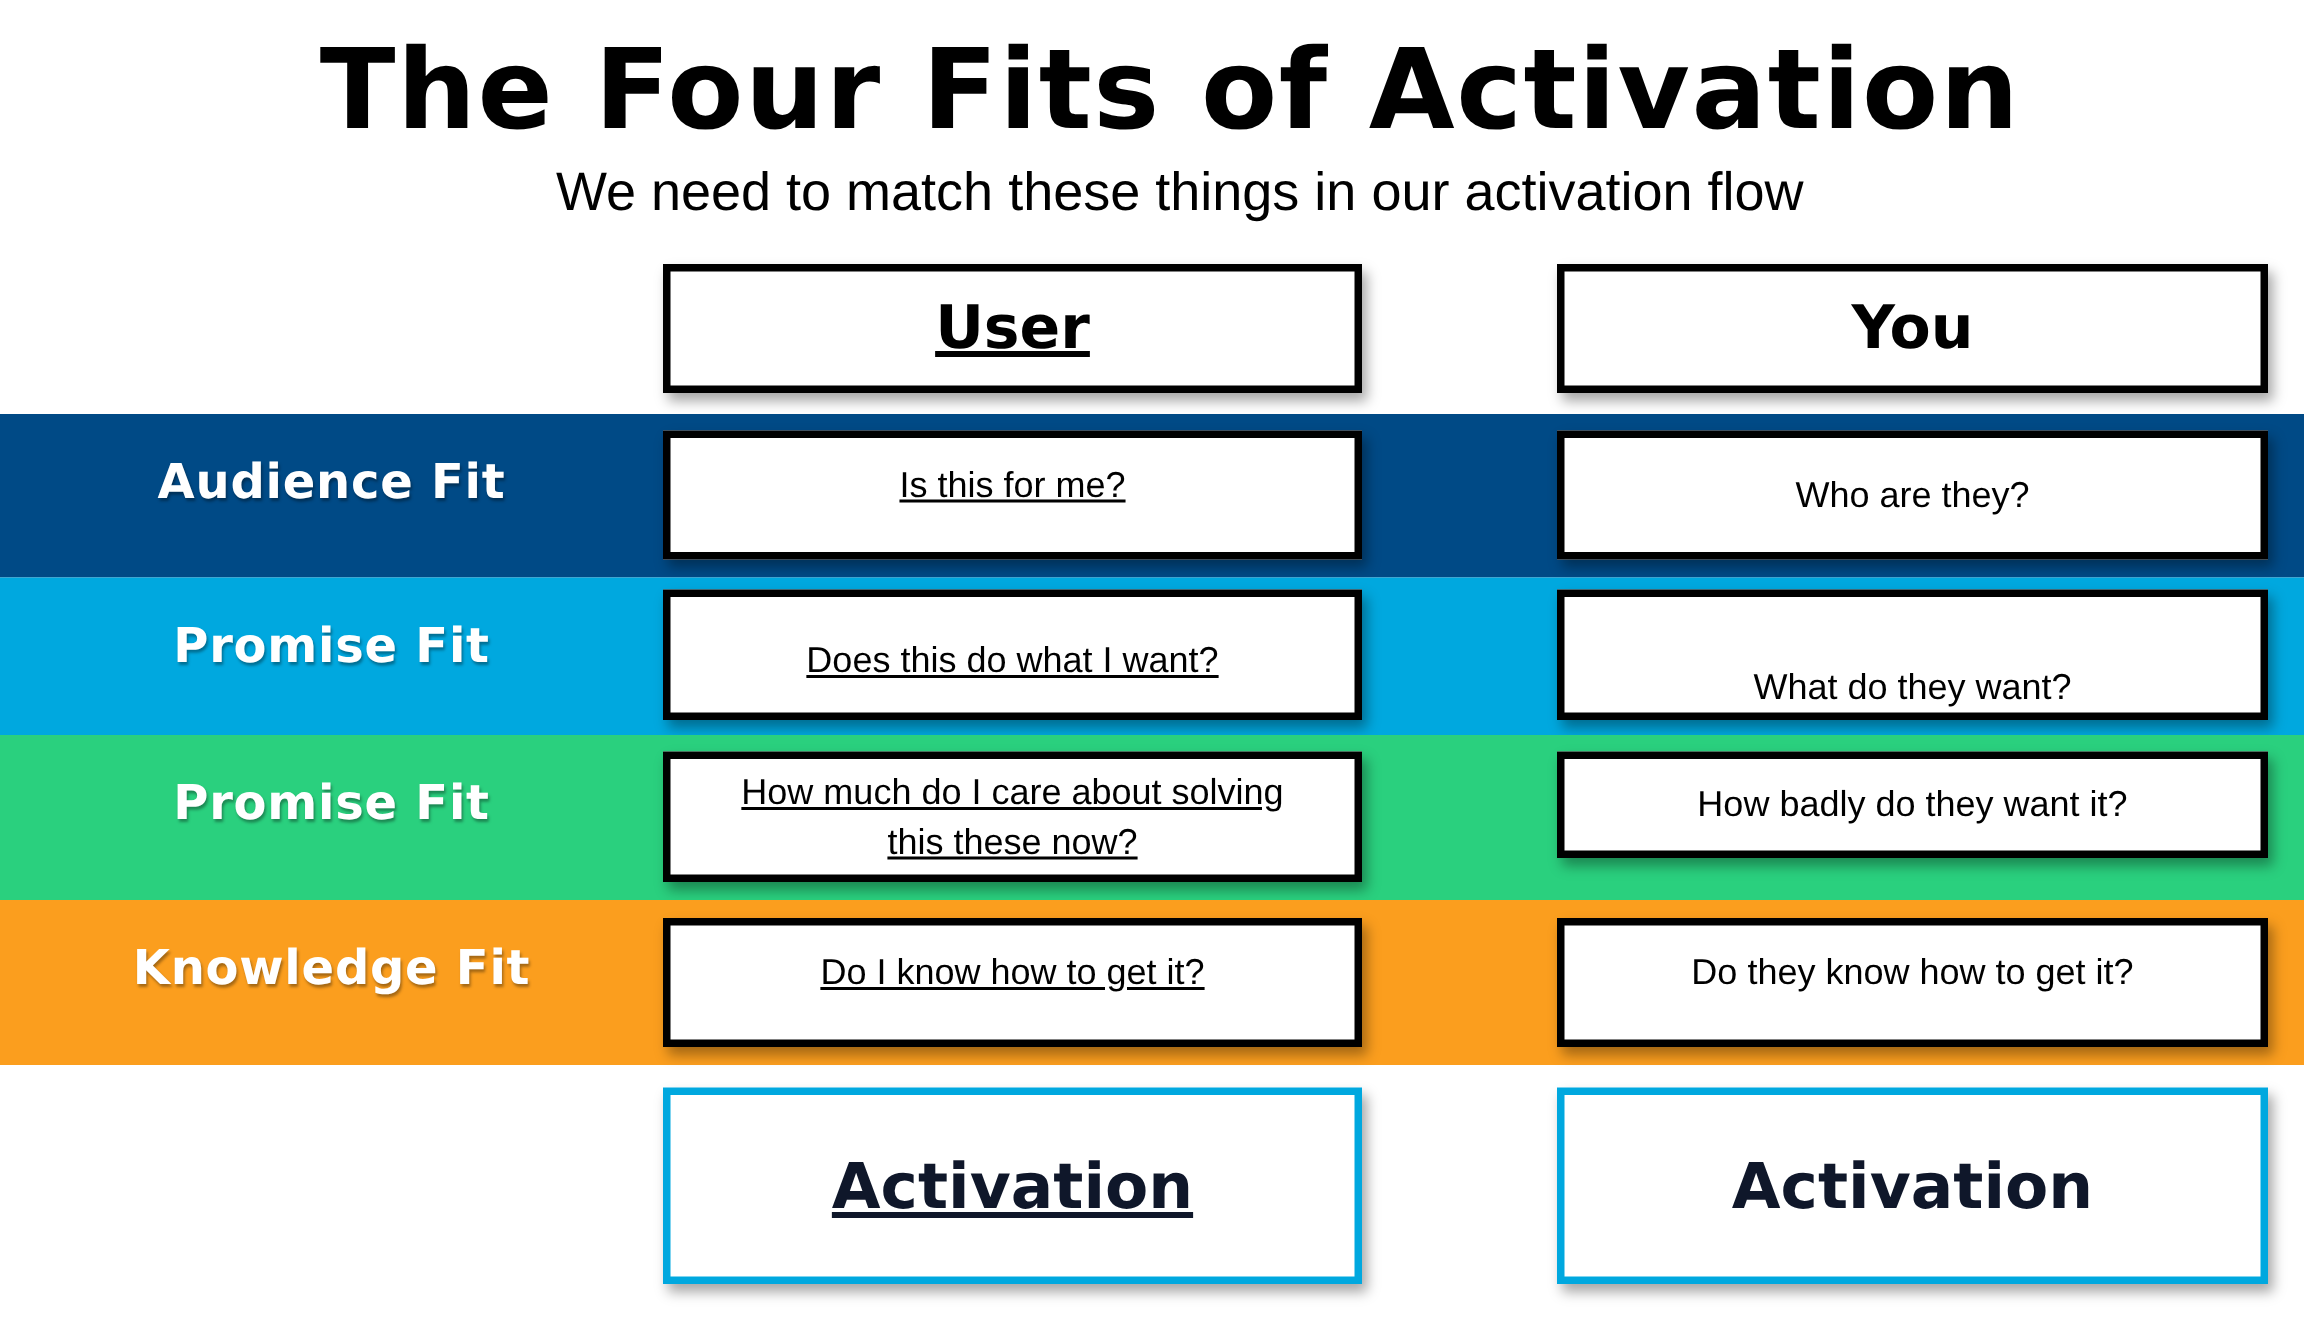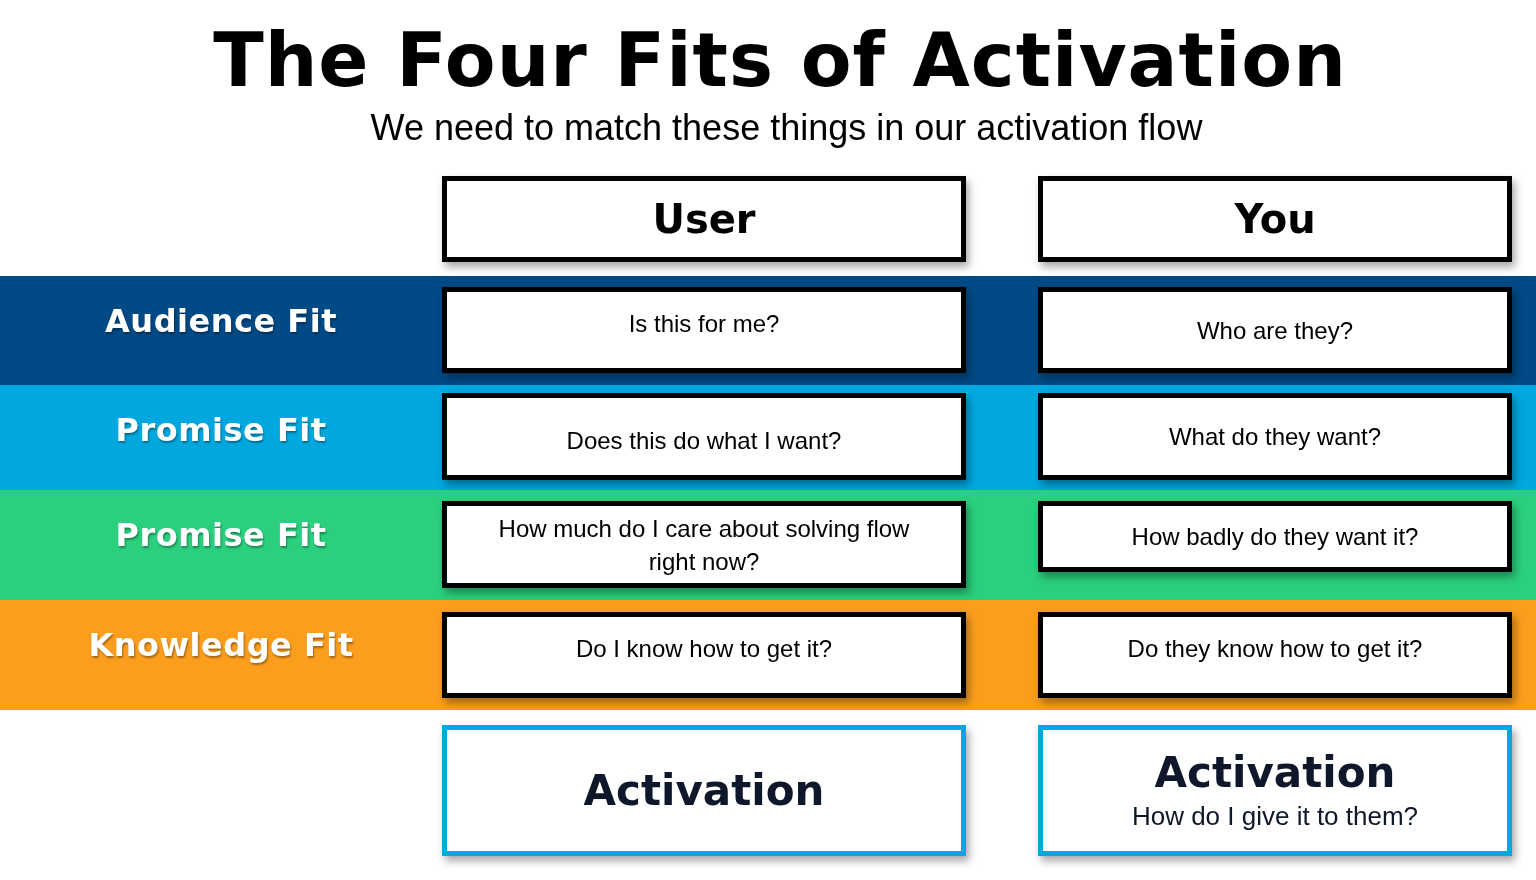--- a/index.html
+++ b/index.html
@@ -22,21 +22,21 @@
     color: #fff; font-weight: bold; font-size: 32px; letter-spacing: 0.5px;
     text-shadow: 1px 2px 2px rgba(0,0,0,0.35);
   }
 
   .box {
     position: absolute; background: #fff; border: 5px solid #000;
     display: flex; align-items: center; justify-content: center; text-align: center;
     box-shadow: 3px 5px 8px rgba(0,0,0,0.35);
     font-family: "Liberation Sans", sans-serif; font-size: 24px; line-height: 33px;
   }
-  .col-left { left: 442px; width: 524px; }
+  .col-left { left: 442px; width: 466px; text-decoration: underline; }
   .col-right { left: 1038px; width: 474px; }
 
   .header-box { top: 176px; height: 86px; font-family: "DejaVu Sans", sans-serif; font-weight: bold; font-size: 40px; }
 
   .act-box {
     border-color: #00A8DF; color: #0f172a; top: 725px; height: 131px;
     flex-direction: column; border-width: 5px;
   }
   .act-title { font-family: "DejaVu Sans", sans-serif; font-weight: bold; font-size: 42px; line-height: 48px; }
   .act-sub { font-family: "Liberation Sans", sans-serif; font-size: 26px; line-height: 34px; margin-top: 2px; }
@@ -63,43 +63,42 @@
 <div class="box col-right" style="top:287px;height:86px;">
   <span>Who are they?</span>
 </div>
 
 <div class="band" style="top:385px;height:105px;background:#00A8DF;">
   <div class="band-label" style="top:26px;">Promise Fit</div>
 </div>
 <div class="box col-left" style="top:393px;height:87px;padding-top:8px;">
   <span>Does this do what I want?</span>
 </div>
-<div class="box col-right" style="top:393px;height:87px;padding-bottom:0;">
+<div class="box col-right" style="top:393px;height:87px;padding-bottom:0;align-items:flex-end;">
   <span>What do they want?</span>
 </div>
 
 <div class="band" style="top:490px;height:110px;background:#2AD07E;">
   <div class="band-label" style="top:26px;">Promise Fit</div>
 </div>
 <div class="box col-left" style="top:501px;height:87px;padding:0 28px;">
-  <span>How much do I care about solving flow right now?</span>
+  <span>How much do I care about solving this these now?</span>
 </div>
 <div class="box col-right" style="top:501px;height:71px;">
   <span>How badly do they want it?</span>
 </div>
 
 <div class="band" style="top:600px;height:110px;background:#FB9E1E;">
   <div class="band-label" style="top:26px;">Knowledge Fit</div>
 </div>
 <div class="box col-left" style="top:612px;height:86px;padding-bottom:14px;">
   <span>Do I know how to get it?</span>
 </div>
 <div class="box col-right" style="top:612px;height:86px;padding-bottom:14px;">
   <span>Do they know how to get it?</span>
 </div>
 
 <div class="box act-box col-left">
   <span class="act-title">Activation</span>
 </div>
 <div class="box act-box col-right">
   <span class="act-title">Activation</span>
-  <span class="act-sub">How do I give it to them?</span>
 </div>
 
 </body></html>

